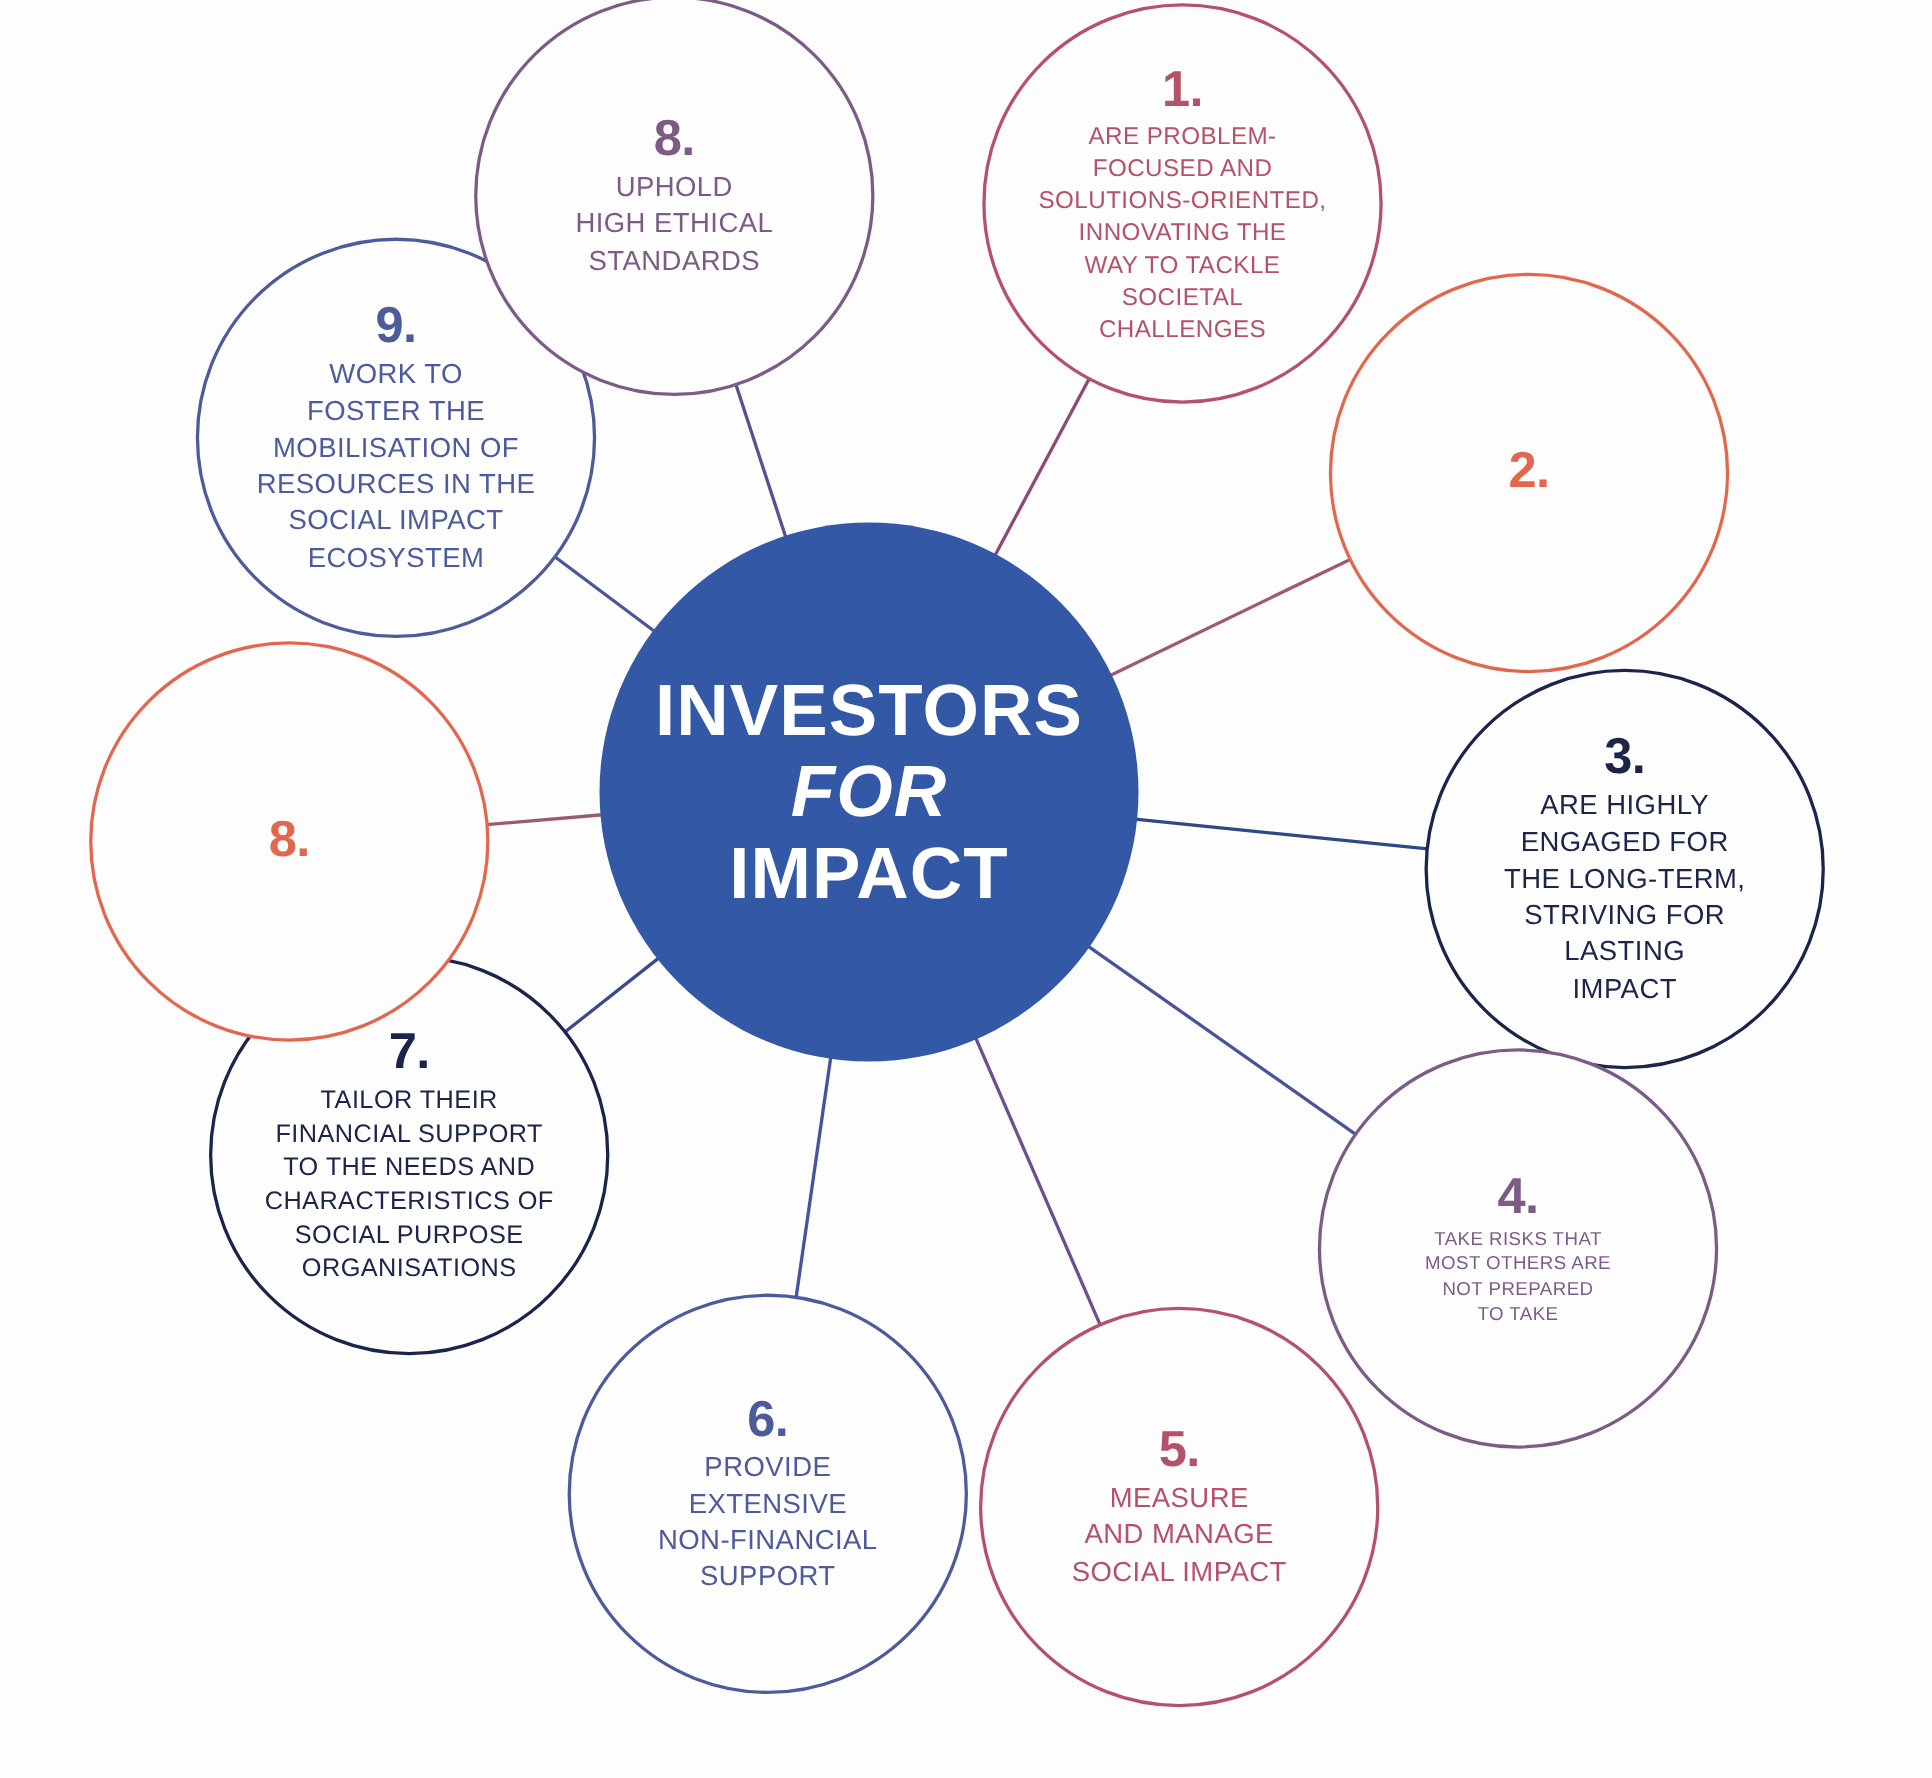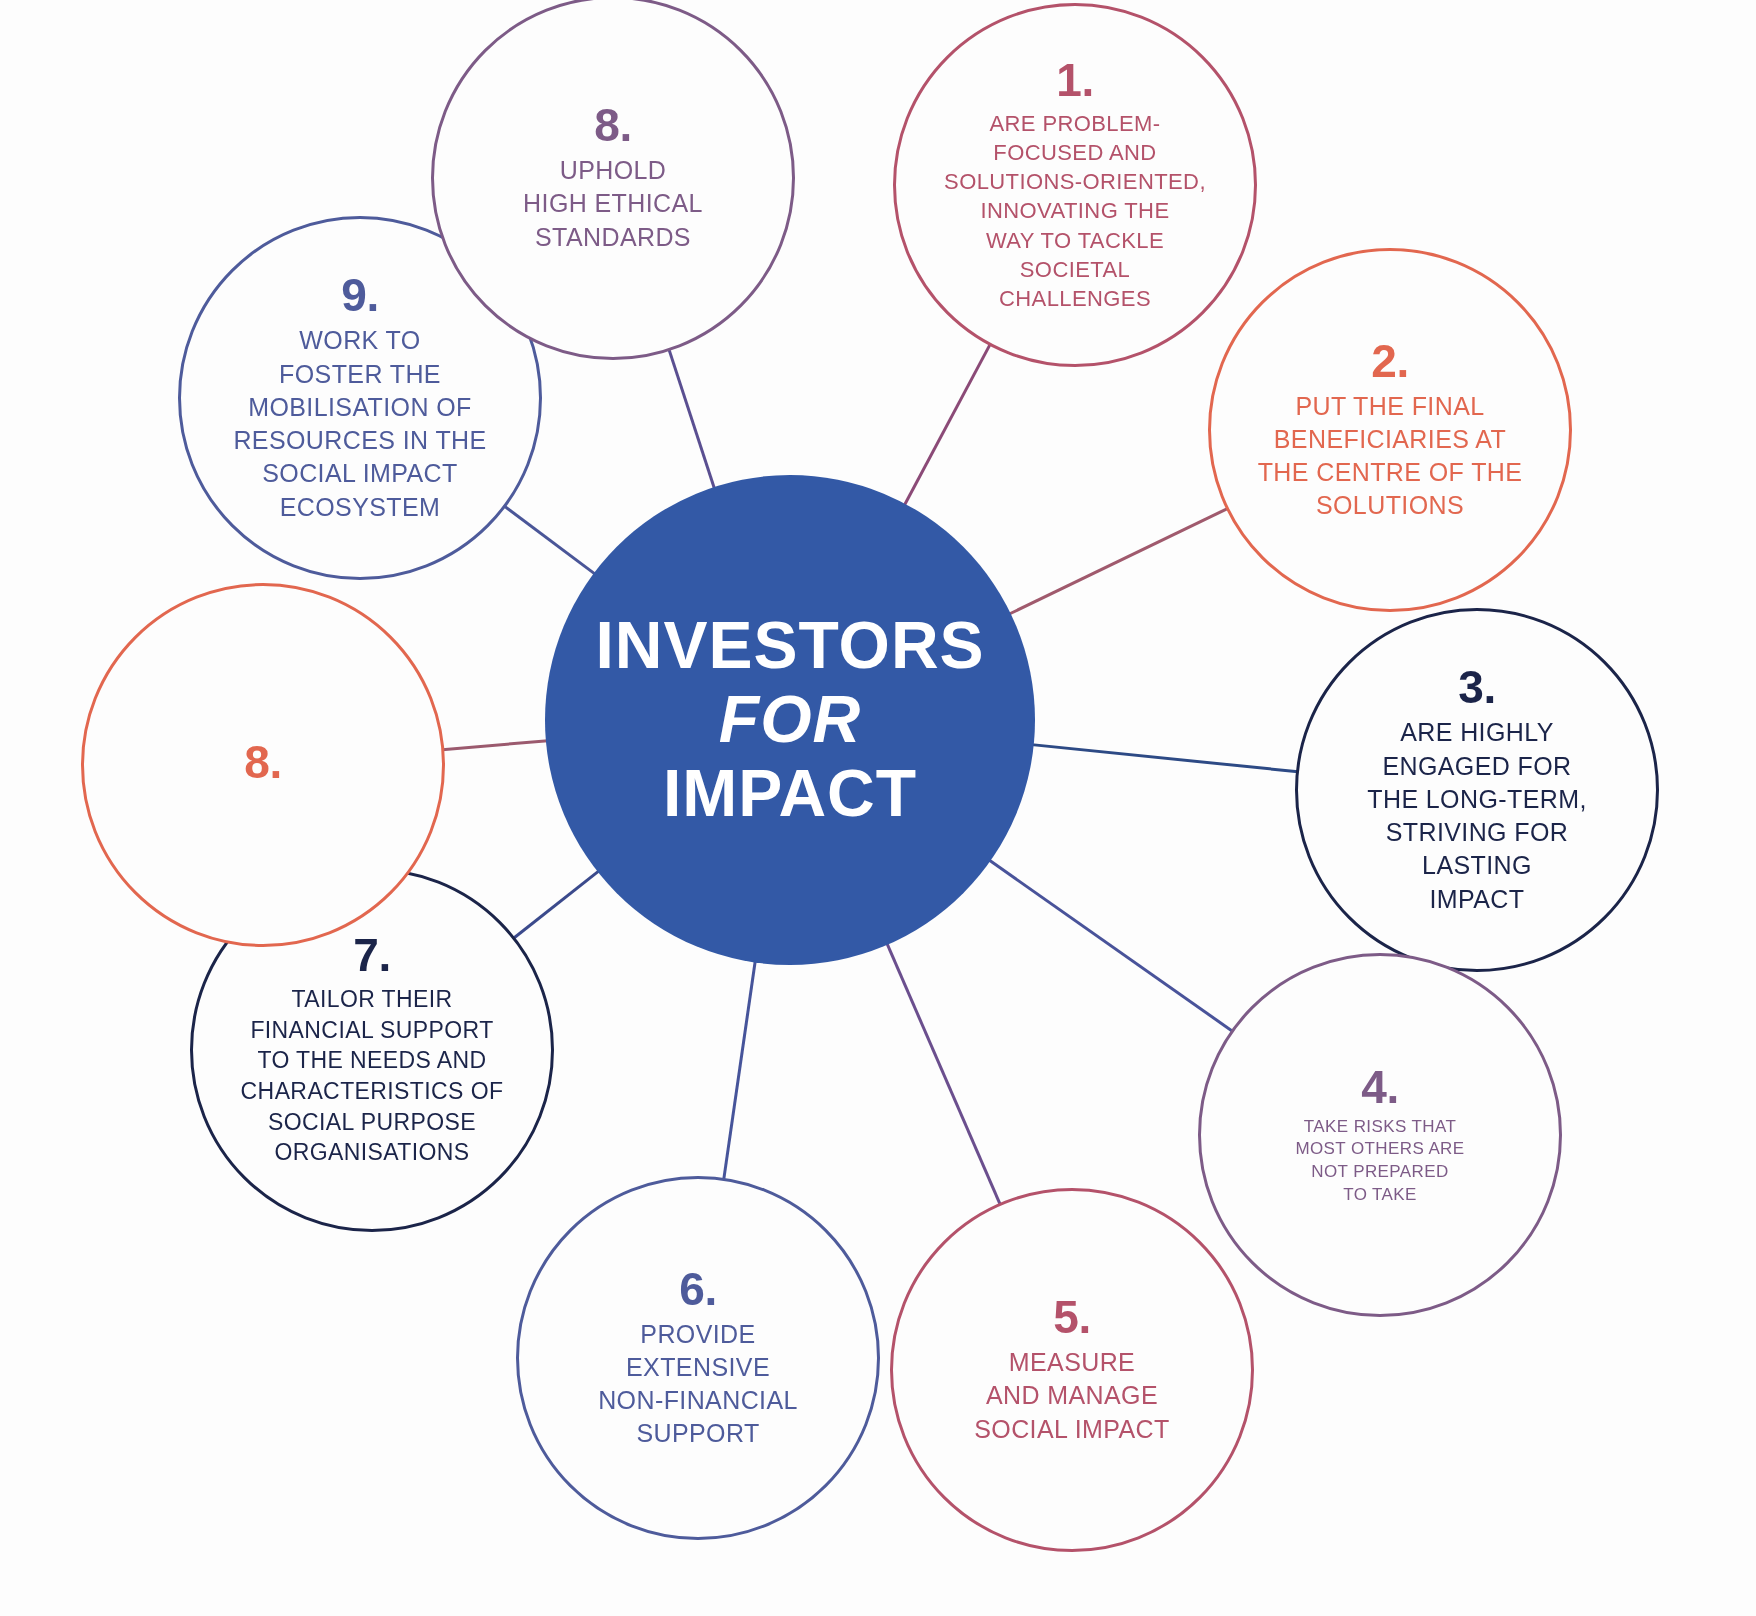--- a/index.html
+++ b/index.html
@@ -51,26 +51,20 @@
         <span style="display:block">SOLUTIONS-ORIENTED,</span>
         <span style="display:block">INNOVATING THE</span>
         <span style="display:block">WAY TO TACKLE</span>
         <span style="display:block">SOCIETAL</span>
         <span style="display:block">CHALLENGES</span>
       </div>
   </div>
 
   <div class="node petal" id="p1" style="left: 1208px; top: 248px; height: 364px; width: 364px; border-color: rgb(226, 103, 79); color: rgb(226, 103, 79);">
     <div class="num" style="font-size: 46px;">2.</div>
-    <div class="body" style="font-size: 25px;">
-        <span style="display:block">PUT THE FINAL</span>
-        <span style="display:block">BENEFICIARIES AT</span>
-        <span style="display:block">THE CENTRE OF THE</span>
-        <span style="display:block">SOLUTIONS</span>
-      </div>
   </div>
 
   <div class="node petal" id="p2" style="left: 1295px; top: 608px; height: 364px; width: 364px; border-color: rgb(27, 36, 73); color: rgb(27, 36, 73);">
     <div class="num" style="font-size: 46px;">3.</div>
     <div class="body" style="font-size: 25px;">
         <span style="display:block">ARE HIGHLY</span>
         <span style="display:block">ENGAGED FOR</span>
         <span style="display:block">THE LONG-TERM,</span>
         <span style="display:block">STRIVING FOR</span>
         <span style="display:block">LASTING</span>

